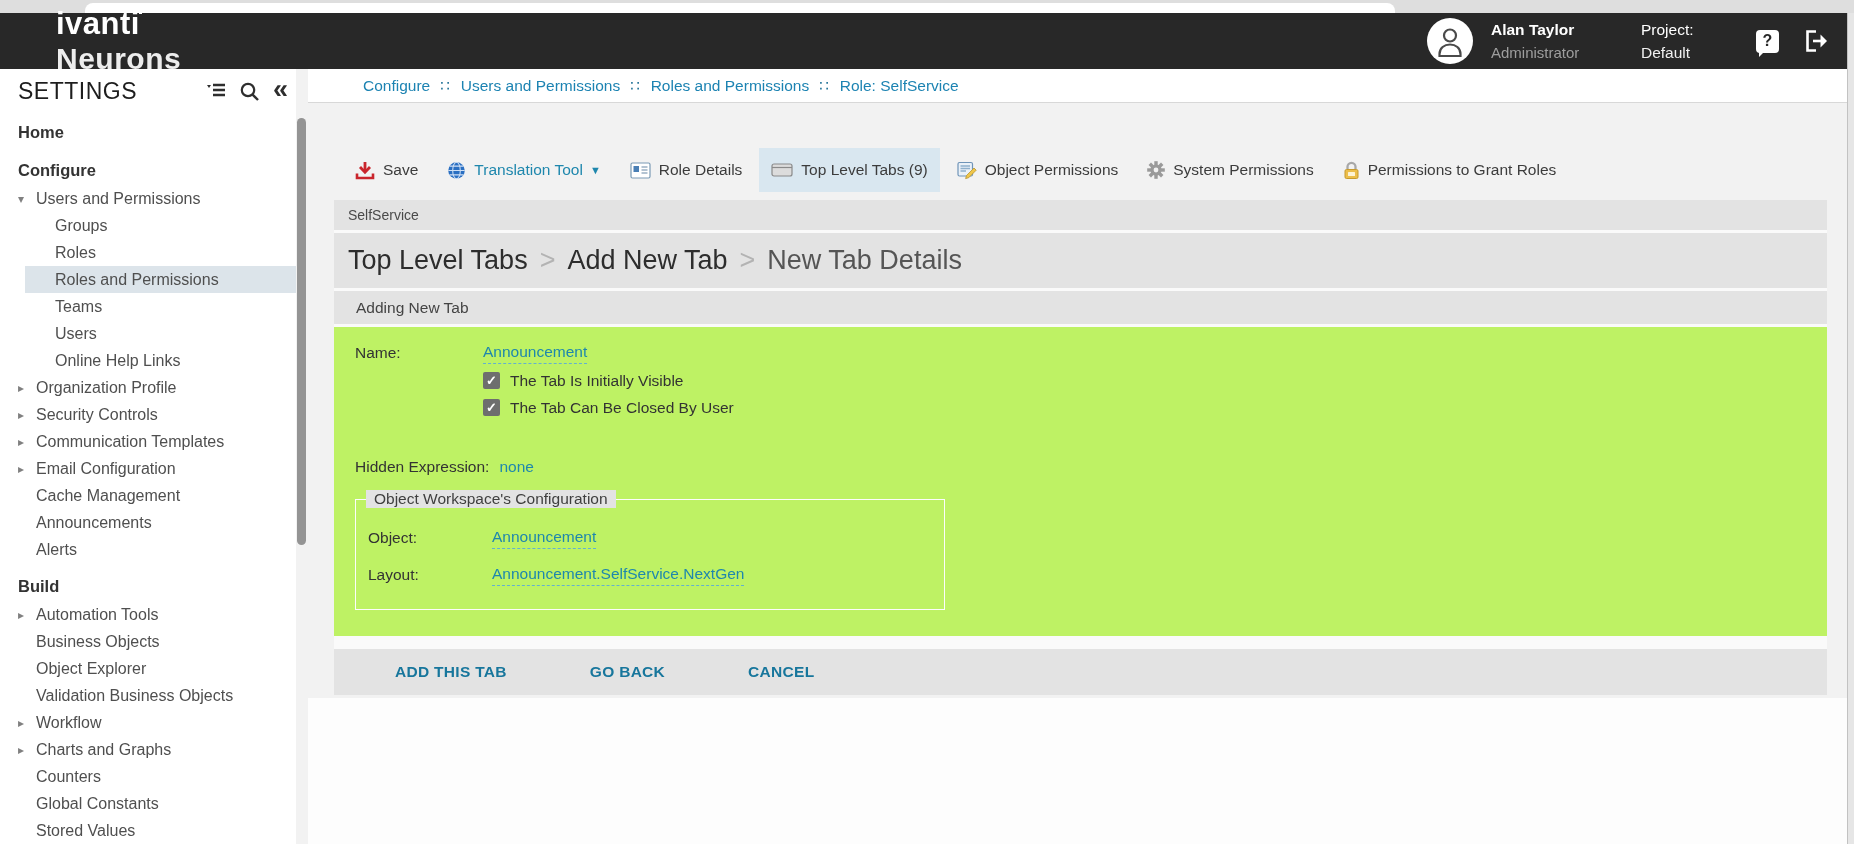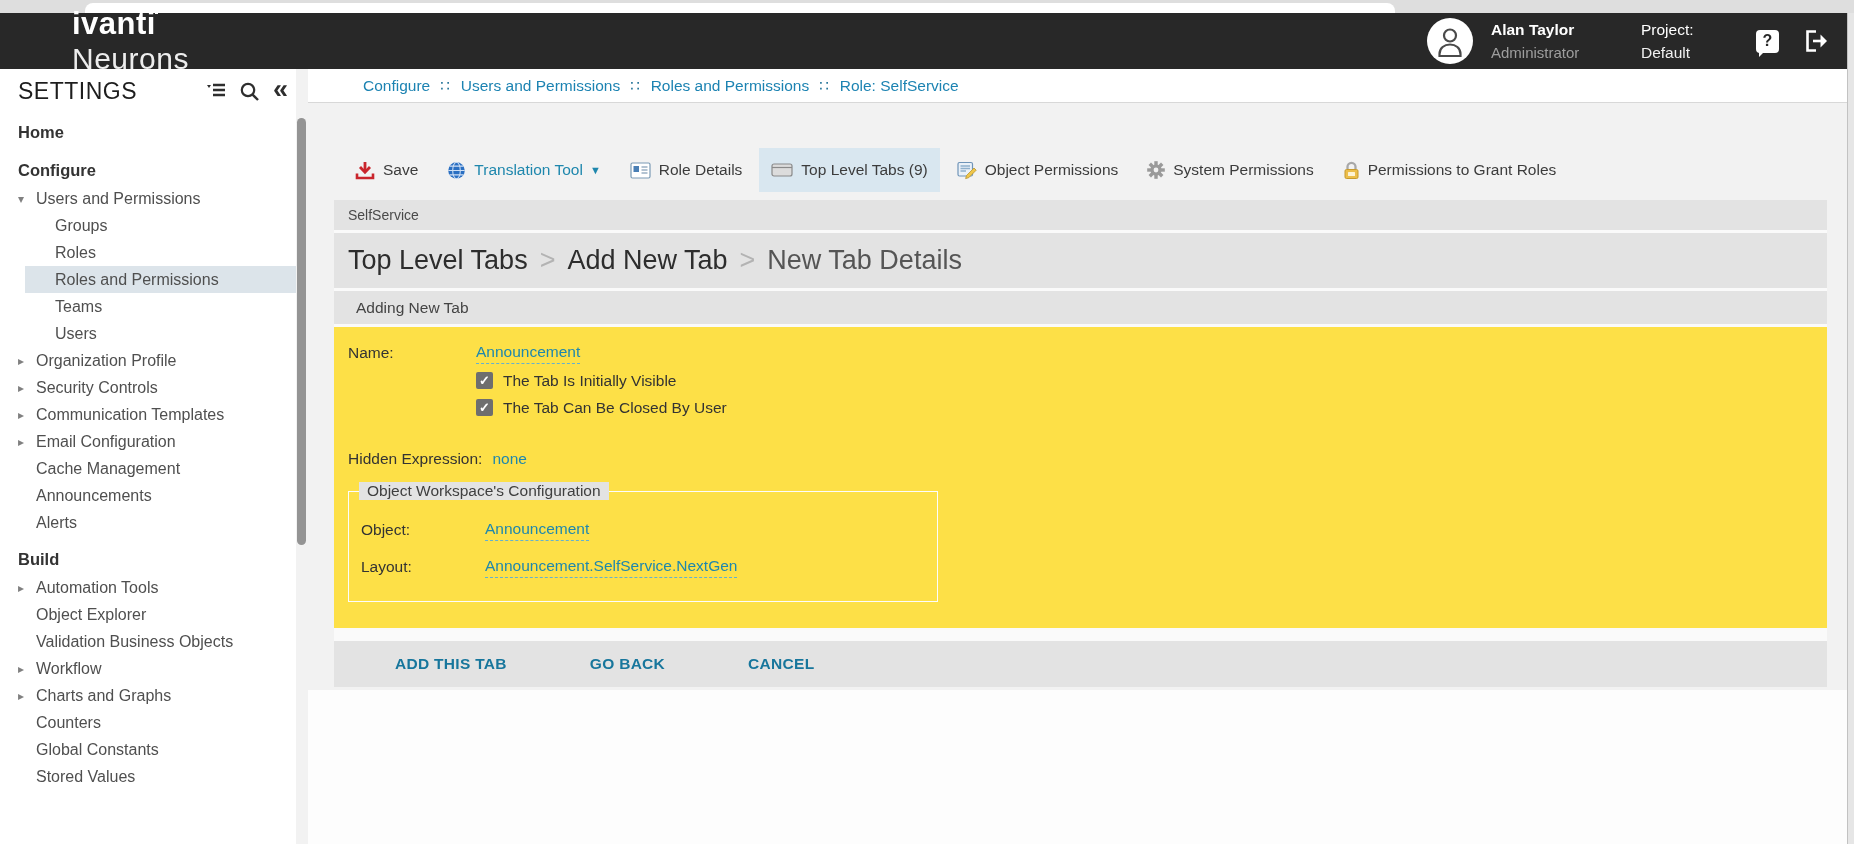--- a/index.html
+++ b/index.html
@@ -10,21 +10,21 @@
   .chrome-strip { position:absolute; left:0; top:0; width:1854px; height:13px; background:#dedede; }
   .chrome-tab { position:absolute; left:85px; top:3px; width:1310px; height:10px; background:#fff; border-radius:8px 8px 0 0; }
 
   
   .app-header { position:absolute; left:0; top:13px; width:1854px; height:56px; background:#282828;
     display:flex; align-items:center; }
   .brand { margin-left:52px; display:flex; align-items:baseline; white-space:nowrap;flex-direction:column; }
   .brand-bold { color:#fff; font-weight:bold; font-size:31px; letter-spacing:.5px; position:relative; }
   .brand-mark { position:absolute; right:-2px; top:-1px; width:9px; height:9px;
     border-top:3px solid #fff; border-right:3px solid #fff; }
-  .brand-light { color:#ededed; font-weight:400; font-size:30px; margin-left:20px; letter-spacing:.5px; }
+  .brand-light { color:#ededed; font-weight:700; font-size:30px; margin-left:4px; letter-spacing:.5px; }
   .hdr-right { position:absolute; right:0; top:0; height:56px; display:flex; align-items:center; }
   .avatar { width:46px; height:46px; border-radius:50%; background:#fff; display:flex; align-items:center; justify-content:center; }
   .user-block { margin-left:18px; width:150px; }
   .user-name { color:#fff; font-weight:bold; font-size:15.5px; }
   .user-role { color:#9e9e9e; font-size:15px; margin-top:5px; }
   .proj-block { width:115px; }
   .proj-label { color:#fff; font-size:15.5px; }
   .proj-value { color:#f0f0f0; font-size:15.5px; margin-top:5px; }
   .hdr-icon { margin-right:24px; cursor:pointer; display:flex; align-items:center; }
   .help-box { width:23px; height:23px; background:#fff; border-radius:4px; color:#282828;
@@ -70,31 +70,31 @@
   .tb-caret { color:#1e87ad; font-size:11px; margin-left:7px; }
 
   .panels { margin-left:26px; width:1493px; }
   .strip { background:#e3e3e3; border-bottom:3px solid #fafafa; }
   .strip-roletab { height:33px; display:flex; align-items:center; padding-left:14px; font-size:14px; color:#4a4a4a; }
   .strip-heading { height:58px; display:flex; align-items:center; padding-left:14px; font-size:27px; color:#2d2d2d; }
   .h-sep { color:#b3b3b3; margin:0 12px; }
   .h-last { color:#555; }
   .strip-sub { height:36px; display:flex; align-items:center; padding-left:22px; font-size:15.5px; color:#444; }
 
-  .form-panel { background:#fde047; padding:12px 22px 26px 14px; border-bottom:13px solid #fafafa; }
+  .form-panel { background:#bef264; padding:12px 22px 26px 21px; border-bottom:13px solid #fafafa; }
   .frow { display:flex; align-items:center; }
   .frow-name { height:28px; }
   .flabel { width:128px; font-size:15.5px; color:#333; flex:0 0 128px; }
   .link { color:#1e87ad; font-size:15.5px; cursor:pointer; }
   .dashed { border-bottom:1px dashed #63b1cf; padding-bottom:2px; }
   .cbrow { height:27px; display:flex; align-items:center; padding-left:128px; }
   .cbox { width:17px; height:17px; background:#6e6e6e; border-radius:2px; color:#fff; font-size:13px; font-weight:bold;
     display:flex; align-items:center; justify-content:center; cursor:pointer; margin-right:10px; }
   .cblabel { font-size:15.5px; color:#333; }
-  .frow-hidden { height:28px; margin-top:24px; }
+  .frow-hidden { height:28px; margin-top:32px; }
   .hlabel { font-size:15.5px; color:#333; margin-right:10px; }
 
   .fieldset { position:relative; margin-top:18px; width:590px; border:1px solid #fcfcfc; padding:24px 12px 20px 12px; }
   .legend { position:absolute; top:-10px; left:10px; background:#e3e3e3; padding:0 8px; font-size:15.5px; color:#3f3f3f; }
   .fsrow { display:flex; align-items:center; height:28px; }
   .fsrow + .fsrow { margin-top:9px; }
   .fslabel { width:124px; flex:0 0 124px; font-size:15.5px; color:#333; }
 
   .btn-strip { background:#e3e3e3; height:46px; display:flex; align-items:center; padding-left:26px; }
   .act-btn { color:#17769c; font-weight:bold; font-size:15.5px; letter-spacing:.3px; cursor:pointer; margin-right:48px; background:none; border:none; font-family:inherit;margin-left:35px; }
@@ -185,20 +185,24 @@
     <span class="nav-label">Roles and Permissions</span>
   </div>
       <div class="nav-item lv2">
 
     <span class="nav-label">Teams</span>
   </div>
       <div class="nav-item lv2">
 
     <span class="nav-label">Users</span>
   </div>
+      <div class="nav-item lv2">
+
+    <span class="nav-label">Online Help Links</span>
+  </div>
       <div class="nav-item lv1">
     <span class="arrow">▸</span>
     <span class="nav-label">Organization Profile</span>
   </div>
       <div class="nav-item lv1">
     <span class="arrow">▸</span>
     <span class="nav-label">Security Controls</span>
   </div>
       <div class="nav-item lv1">
     <span class="arrow">▸</span>
@@ -220,20 +224,24 @@
     <span class="arrow hide"></span>
     <span class="nav-label">Alerts</span>
   </div>
       <div class="nav-item lv0 bold section">
 
     <span class="nav-label">Build</span>
   </div>
       <div class="nav-item lv1">
     <span class="arrow">▸</span>
     <span class="nav-label">Automation Tools</span>
+  </div>
+      <div class="nav-item lv1">
+    <span class="arrow hide"></span>
+    <span class="nav-label">Business Objects</span>
   </div>
       <div class="nav-item lv1">
     <span class="arrow hide"></span>
     <span class="nav-label">Object Explorer</span>
   </div>
       <div class="nav-item lv1">
     <span class="arrow hide"></span>
     <span class="nav-label">Validation Business Objects</span>
   </div>
       <div class="nav-item lv1">

